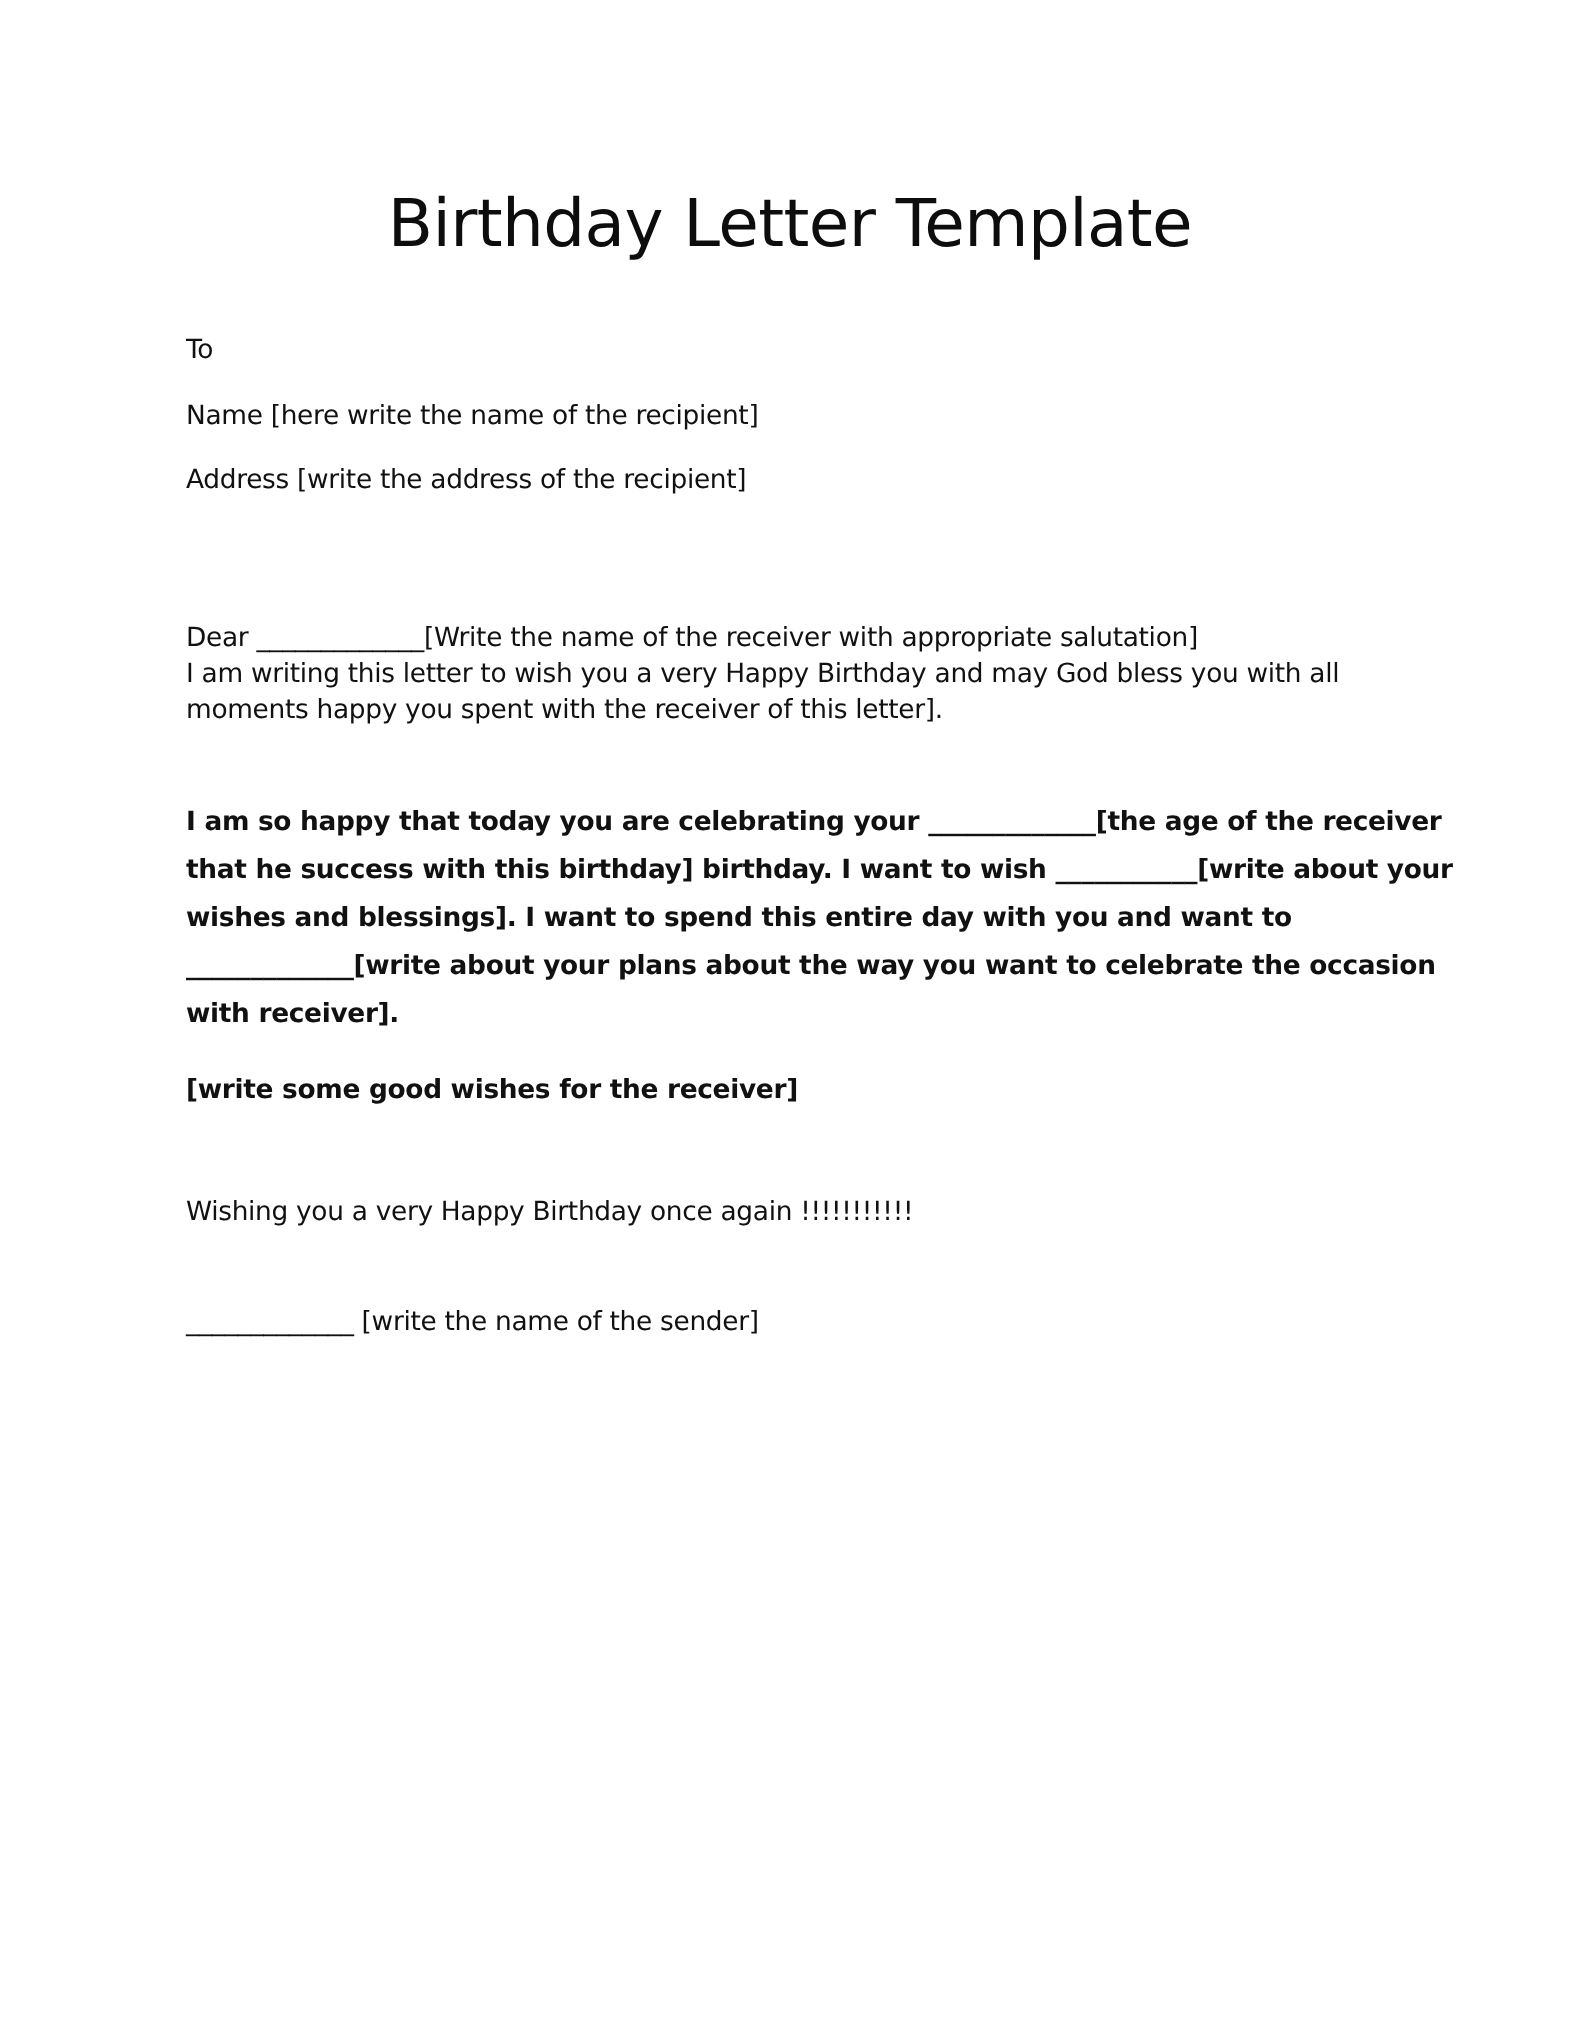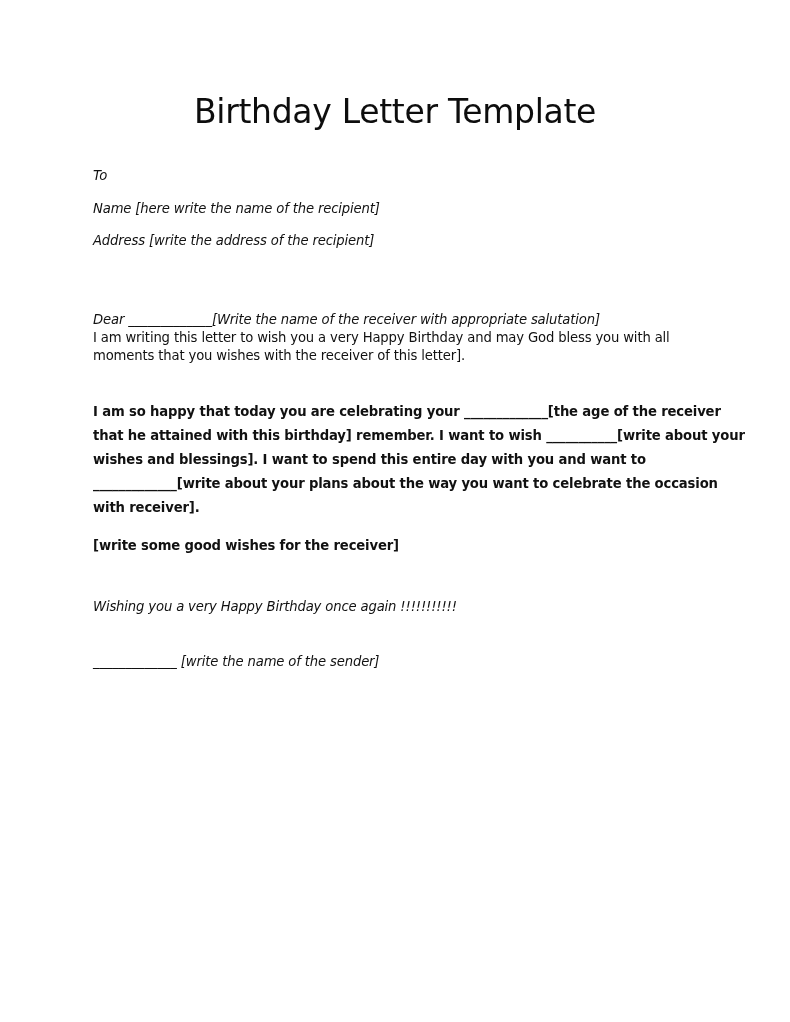--- a/index.html
+++ b/index.html
@@ -9,45 +9,45 @@
     }
     .title {
       position: absolute; left: 0; top: 92px; width: 790px;
       text-align: center; font-size: 33px; font-weight: normal; margin: 0;
       letter-spacing: -0.3px; color: #0d0d0d;
     }
     .doc {
       position: absolute; left: 93px; top: 0; width: 610px;
       font-size: 13.2px; letter-spacing: -0.15px;
     }
-    .line { position: absolute; left: 0; white-space: nowrap; margin: 0; font-style: italic; }
+    .line { position: absolute; left: 0; white-space: nowrap; margin: 0; }
     .para { position: absolute; left: 0; width: 610px; margin: 0; }
     .para.tight span { display: block; line-height: 18px; white-space: nowrap; }
     .para.loose span { display: block; line-height: 24px; white-space: nowrap; font-weight: bold; }
   </style>
 </head>
 <body>
 
 <h1 class="title">Birthday Letter Template</h1>
 
 <div class="doc">
   <p class="line" style="top:168px;">To</p>
   <p class="line" style="top:201px;">Name [here write the name of the recipient]</p>
   <p class="line" style="top:233px;">Address [write the address of the recipient]</p>
 
   <p class="line" style="top:312px;">Dear _____________[Write the name of the receiver with appropriate salutation]</p>
 
   <div class="para tight" style="top:329px;">
     <span>I am writing this letter to wish you a very Happy Birthday and may God bless you with all</span>
-    <span>moments that you wishes with the receiver of this letter].</span>
+    <span>moments happy you spent with the receiver of this letter].</span>
   </div>
 
   <div class="para loose" style="top:400px;">
     <span>I am so happy that today you are celebrating your _____________[the age of the receiver</span>
-    <span>that he attained with this birthday] remember. I want to wish ___________[write about your</span>
+    <span>that he success with this birthday] birthday. I want to wish ___________[write about your</span>
     <span>wishes and blessings]. I want to spend this entire day with you and want to</span>
     <span>_____________[write about your plans about the way you want to celebrate the occasion</span>
     <span>with receiver].</span>
   </div>
 
   <div class="para loose" style="top:534px;">
     <span>[write some good wishes for the receiver]</span>
   </div>
 
   <p class="line" style="top:599px;">Wishing you a very Happy Birthday once again !!!!!!!!!!!</p>

